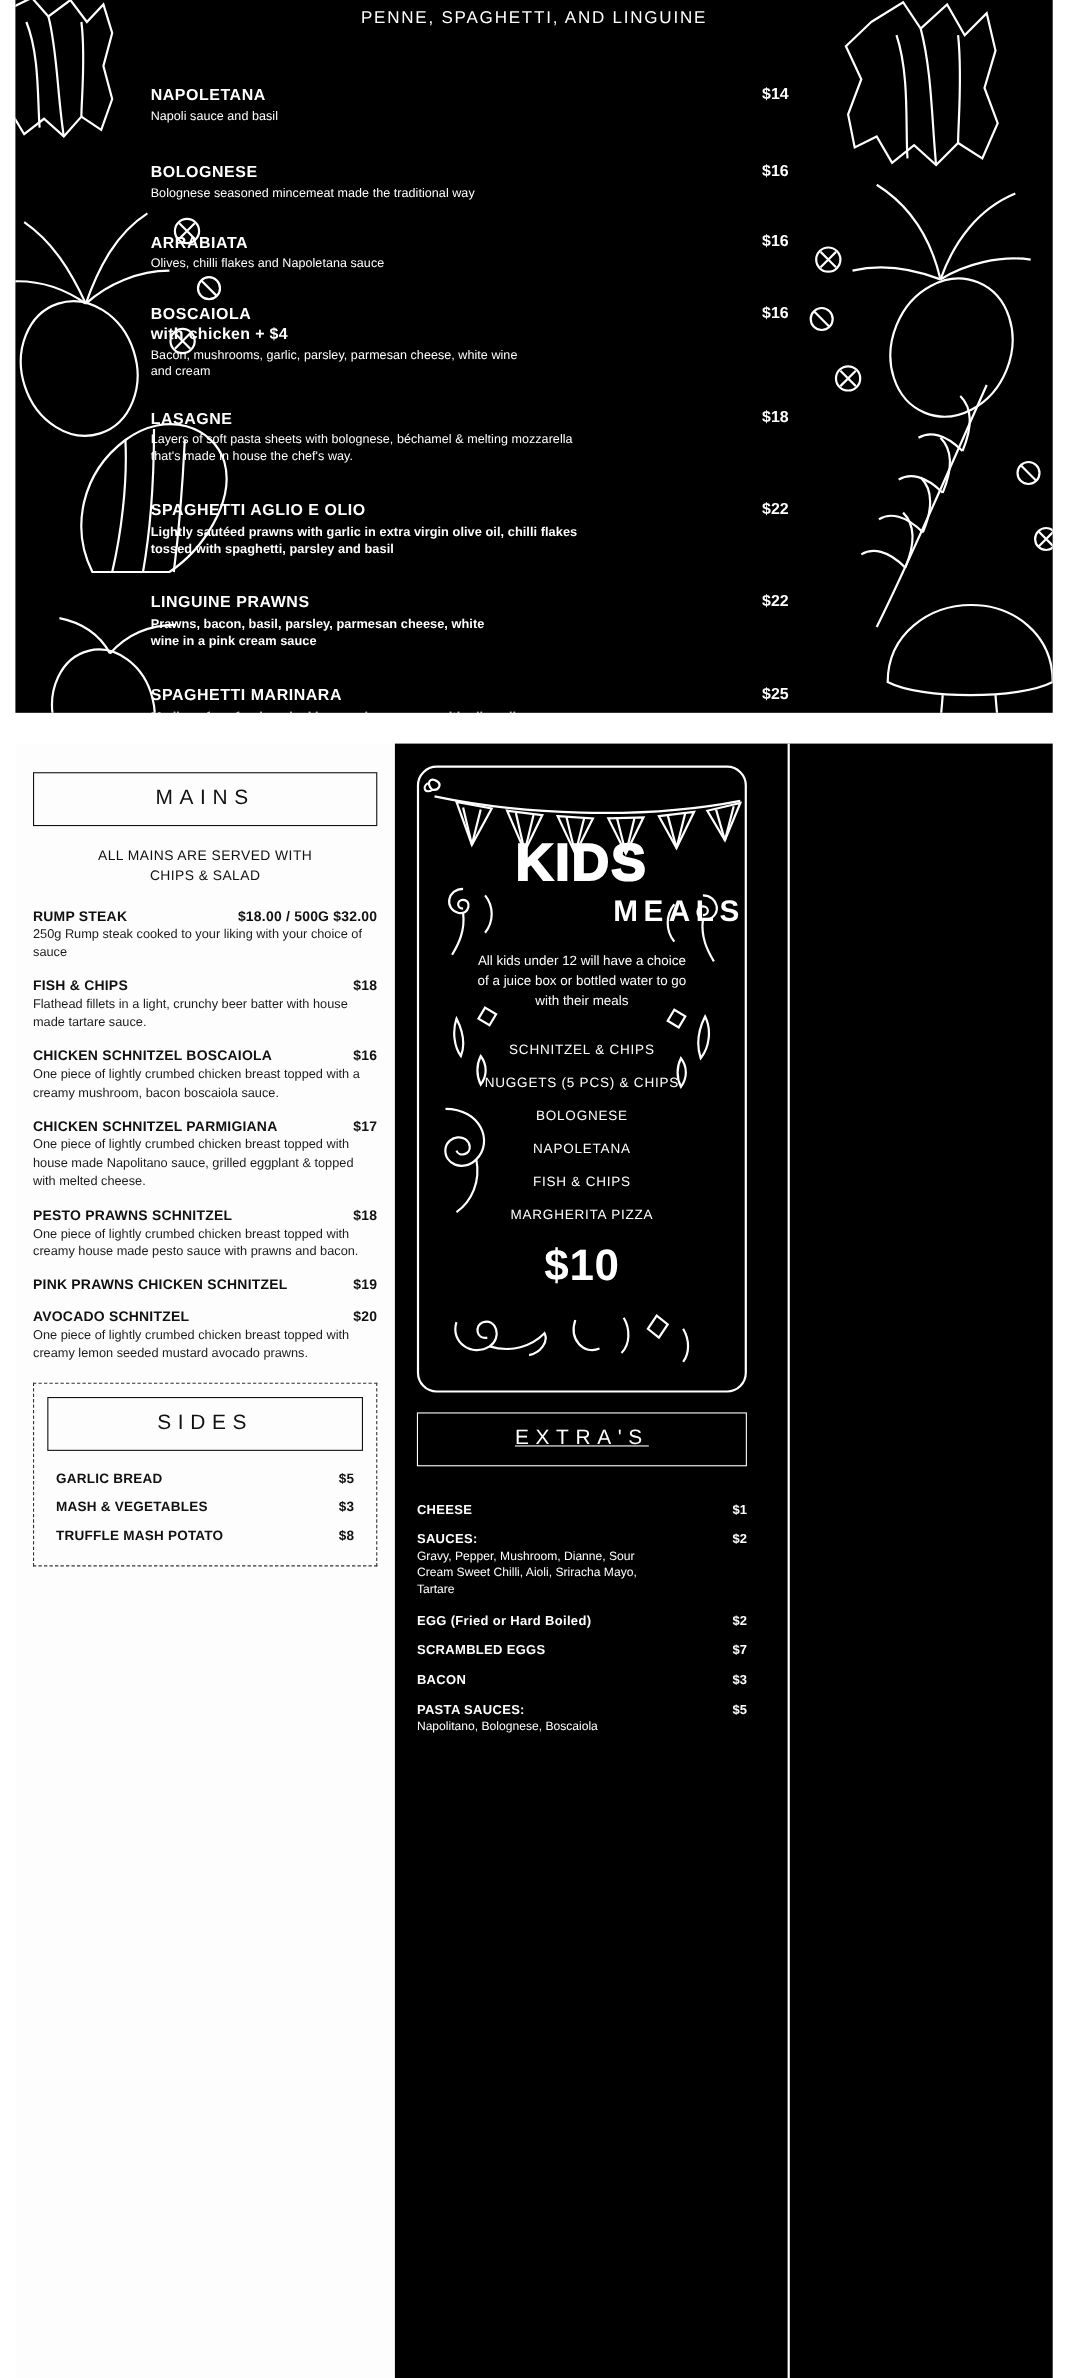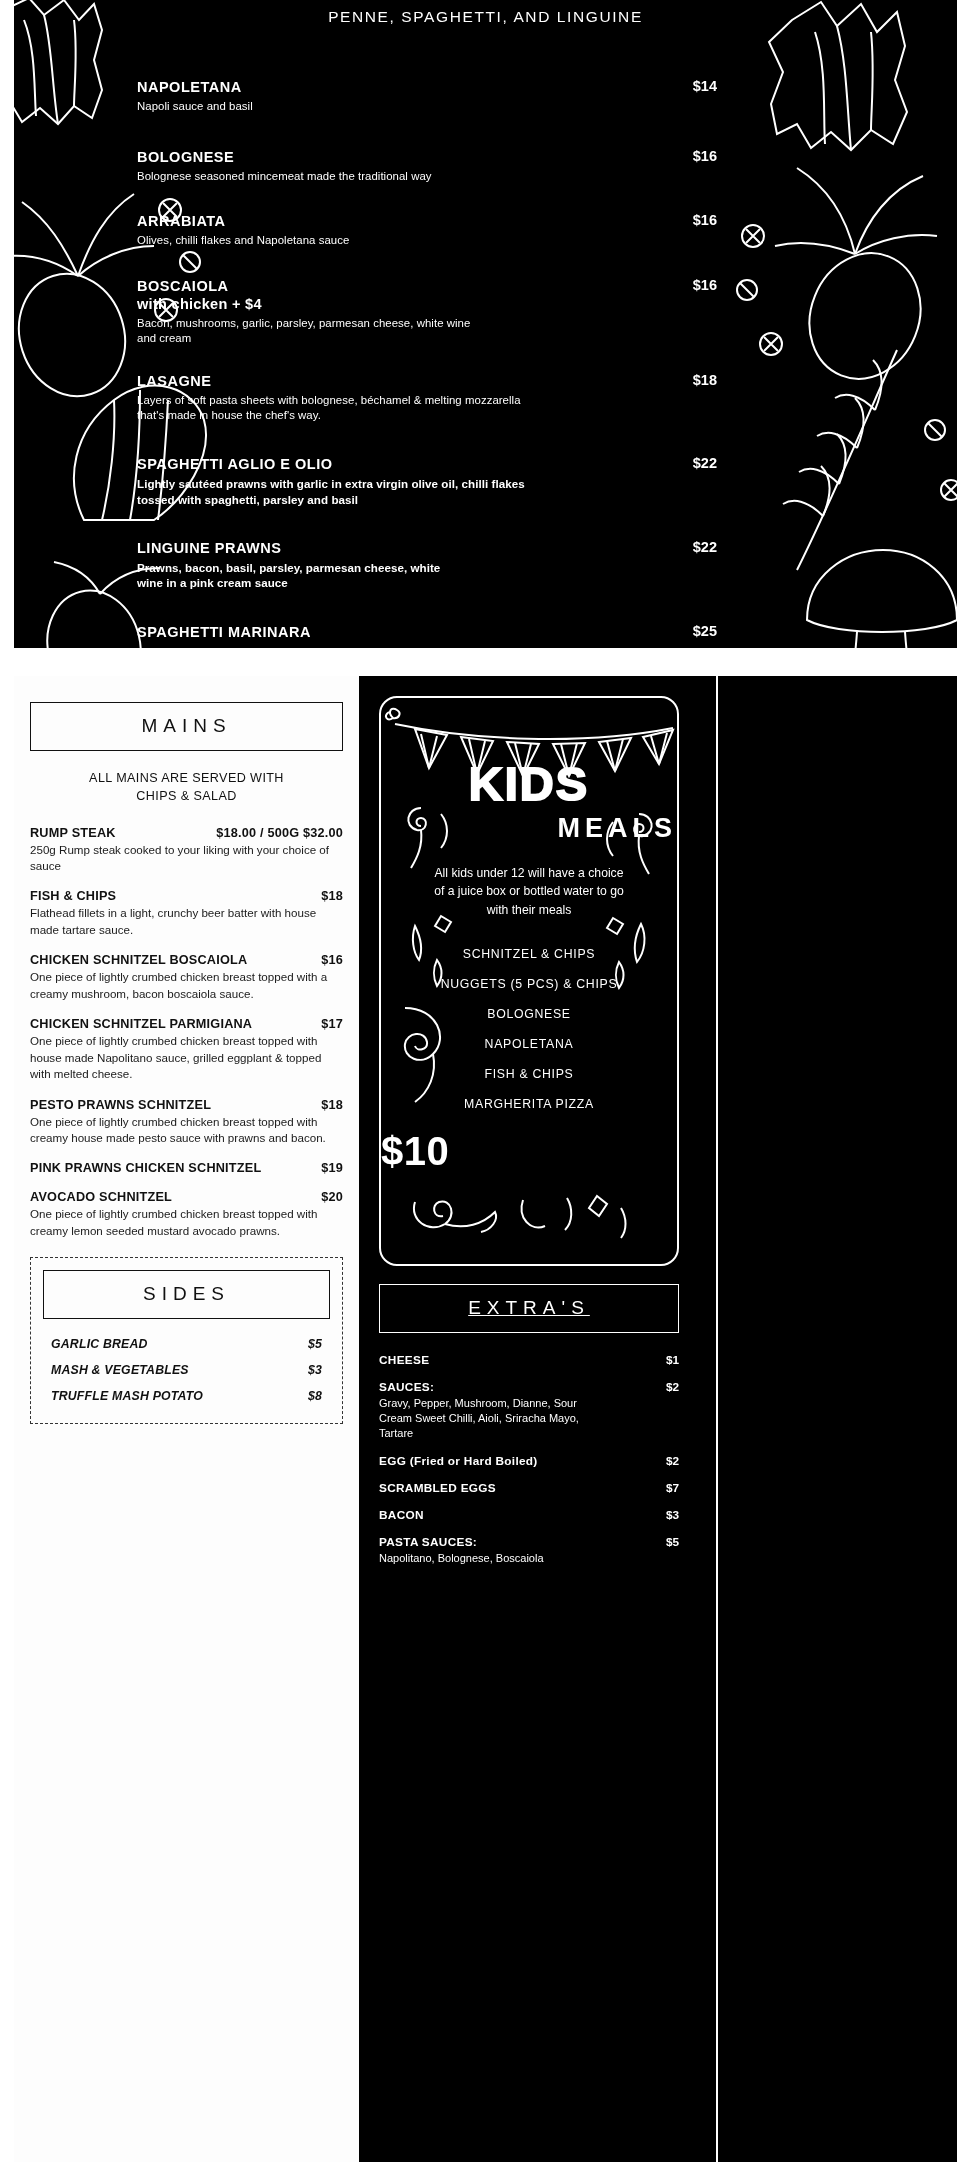--- a/index.html
+++ b/index.html
@@ -73,21 +73,21 @@
   .m-desc { font-size:11.6px; line-height:1.42; margin-top:2px; color:#1a1a1a; }
 
   
   .sides-wrap {
     border:1.6px dashed #333333; padding:12px 12px 14px 12px;
     margin-top:18px;
   }
   .sides-list { margin-top:12px; padding:0 8px; }
   .s-row {
     display:flex; justify-content:space-between;
-    font-size:12.3px; font-weight:bold; padding:6px 0; letter-spacing:0.2px;font-style:italic;
+    font-size:12.3px; font-weight:bold; padding:6px 0; letter-spacing:0.2px;
   }
 
   
   .kids-panel {
     position:absolute; left:20px; top:20px; width:300px; height:570px;
     border:2.4px solid #ffffff; border-radius:18px;
     color:#ffffff; overflow:hidden;
   }
   .kids-title {
     text-align:center; margin-top:62px;
@@ -100,21 +100,21 @@
   }
   .kids-note {
     text-align:center; font-size:12.2px; line-height:1.5;
     margin:20px 52px 0 52px; color:#ffffff;
   }
   .kids-items { margin-top:20px; text-align:center; }
   .kids-item {
     font-size:12.3px; letter-spacing:0.7px; padding:8px 0; color:#ffffff;
   }
   .kids-price {
-    text-align:left; font-size:40px; font-weight:bold;
+    text-align:center; font-size:40px; font-weight:bold;
     letter-spacing:0.5px; margin-top:10px; color:#ffffff;
   }
 
   
   .extras-wrap { position:absolute; left:20px; top:608px; width:300px; color:#fff; }
   .e-item { margin-bottom:13px; }
   .e-row { display:flex; justify-content:space-between; align-items:baseline; }
   .e-name { font-size:11.8px; font-weight:bold; letter-spacing:0.3px; }
   .e-price { font-size:11.8px; font-weight:bold; }
   .e-desc { font-size:11px; line-height:1.35; margin-top:2px; }
@@ -424,21 +424,21 @@
         <div class="kids-item">BOLOGNESE</div>
         <div class="kids-item">NAPOLETANA</div>
         <div class="kids-item">FISH &amp; CHIPS</div>
         <div class="kids-item">MARGHERITA PIZZA</div>
       </div>
       <div class="kids-price">$10</div>
     </div>
 
     <div class="extras-wrap">
       <div class="hdr-box light">EXTRA'S</div>
-      <div style="margin-top:20px">
+      <div style="margin-top:32px">
         <div class="e-item">
           <div class="e-row">
             <div class="e-name">CHEESE</div>
             <div class="e-price">$1</div>
           </div>
         </div>
         <div class="e-item">
           <div class="e-row">
             <div class="e-name">SAUCES:</div>
             <div class="e-price">$2</div>

